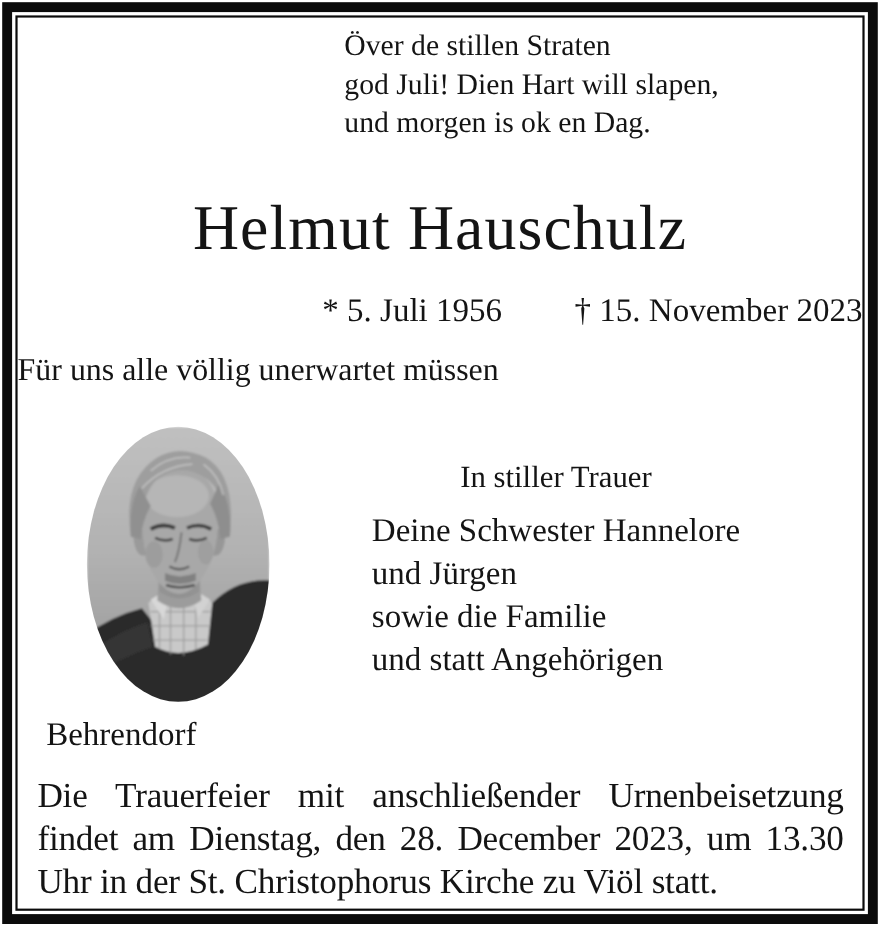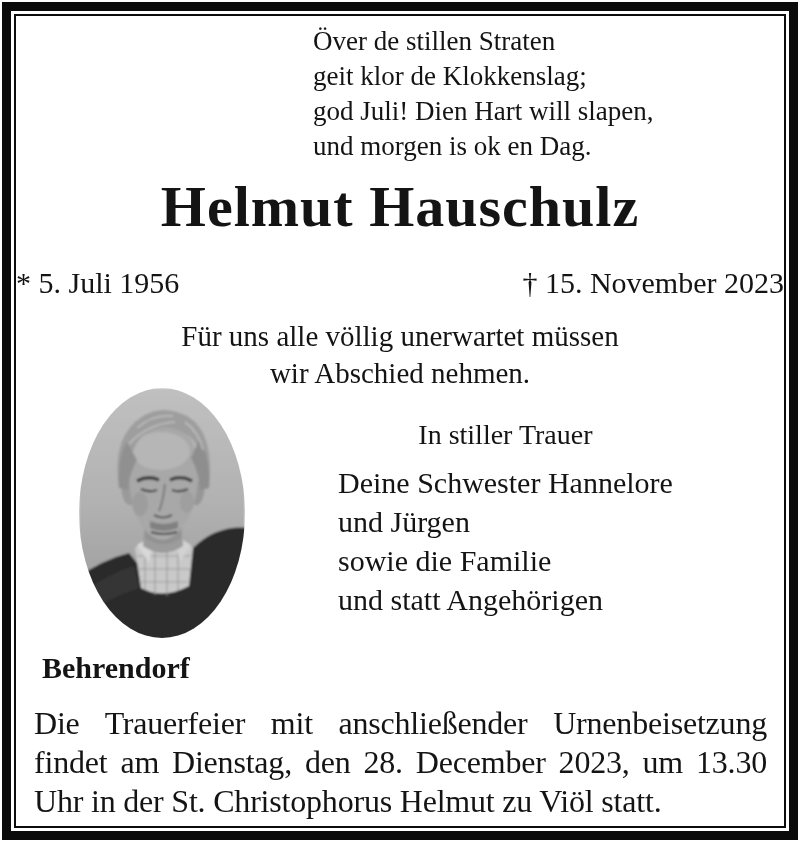--- a/index.html
+++ b/index.html
@@ -44,39 +44,39 @@
     white-space: nowrap;
   }
   .name {
     position: absolute;
     left: 0; right: 0;
     top: 160px;
     margin: 0;
     text-align: center;
     font-size: 58px;
     line-height: 62px;
-    font-weight: bold;
+    font-weight: normal;
     letter-spacing: 1px;
   }
   .dates {
     position: absolute;
     left: 0; right: 0;
     top: 249px;
     display: flex;
-    justify-content: space-between;
+    justify-content: flex-end;
     gap: 66px;
     font-size: 30px;
     line-height: 36px;
     white-space: nowrap;
   }
   .farewell {
     position: absolute;
     left: 0; right: 0;
     top: 302px;
-    text-align: center;
+    text-align: left;
     font-size: 29px;
     line-height: 37px;
   }
   .photo {
     position: absolute;
     left: 63px;
     top: 372px;
     width: 166px;
     height: 250px;
   }
@@ -97,21 +97,20 @@
     font-weight: normal;
     font-size: 30px;
     line-height: 39px;
   }
   .location {
     position: absolute;
     left: 26px;
     top: 634px;
     font-size: 30px;
     line-height: 36px;
-    font-weight: bold;
   }
   .announcement {
     position: absolute;
     left: 18px;
     top: 688px;
     width: 733px;
     font-size: 32px;
     line-height: 39px;
     letter-spacing: -0.2px;
   }
@@ -122,35 +121,33 @@
 </style>
 </head>
 <body>
 
 <div class="page">
   <div class="frame-outer">
     <div class="frame-inner">
 
       <div class="poem">
         <div>Över de stillen Straten</div>
-        <div>geit klor de Klokkenslag;</div>
         <div>god Juli! Dien Hart will slapen,</div>
         <div>und morgen is ok en Dag.</div>
       </div>
 
       <h1 class="name">Helmut Hauschulz</h1>
 
       <div class="dates">
         <span>* 5. Juli 1956</span>
         <span>† 15. November 2023</span>
       </div>
 
       <div class="farewell">
         <div>Für uns alle völlig unerwartet müssen</div>
-        <div>wir Abschied nehmen.</div>
       </div>
 
       <div class="photo" title="Oval black-and-white portrait photo of the deceased">
         <svg viewBox="0 0 166 250" xmlns="http://www.w3.org/2000/svg">
           <defs>
             <clipPath id="ovalClip">
                 <ellipse cx="83" cy="125" rx="83" ry="125"></ellipse>
               </clipPath>
             <linearGradient id="bgGrad" x1="0" y1="0" x2="0" y2="1">
               <stop offset="0" stop-color="#c0c0c0"></stop>
@@ -226,18 +223,18 @@
           <div>sowie die Familie</div>
           <div>und statt Angehörigen</div>
         </div>
       </div>
 
       <div class="location">Behrendorf</div>
 
       <div class="announcement">
         <div class="just">Die Trauerfeier mit anschließender Urnenbeisetzung</div>
         <div class="just">findet am Dienstag, den 28. December 2023, um 13.30</div>
-        <div>Uhr in der St. Christophorus Helmut zu Viöl statt.</div>
+        <div>Uhr in der St. Christophorus Kirche zu Viöl statt.</div>
       </div>
 
     </div>
   </div>
 </div>
 
 </body></html>

